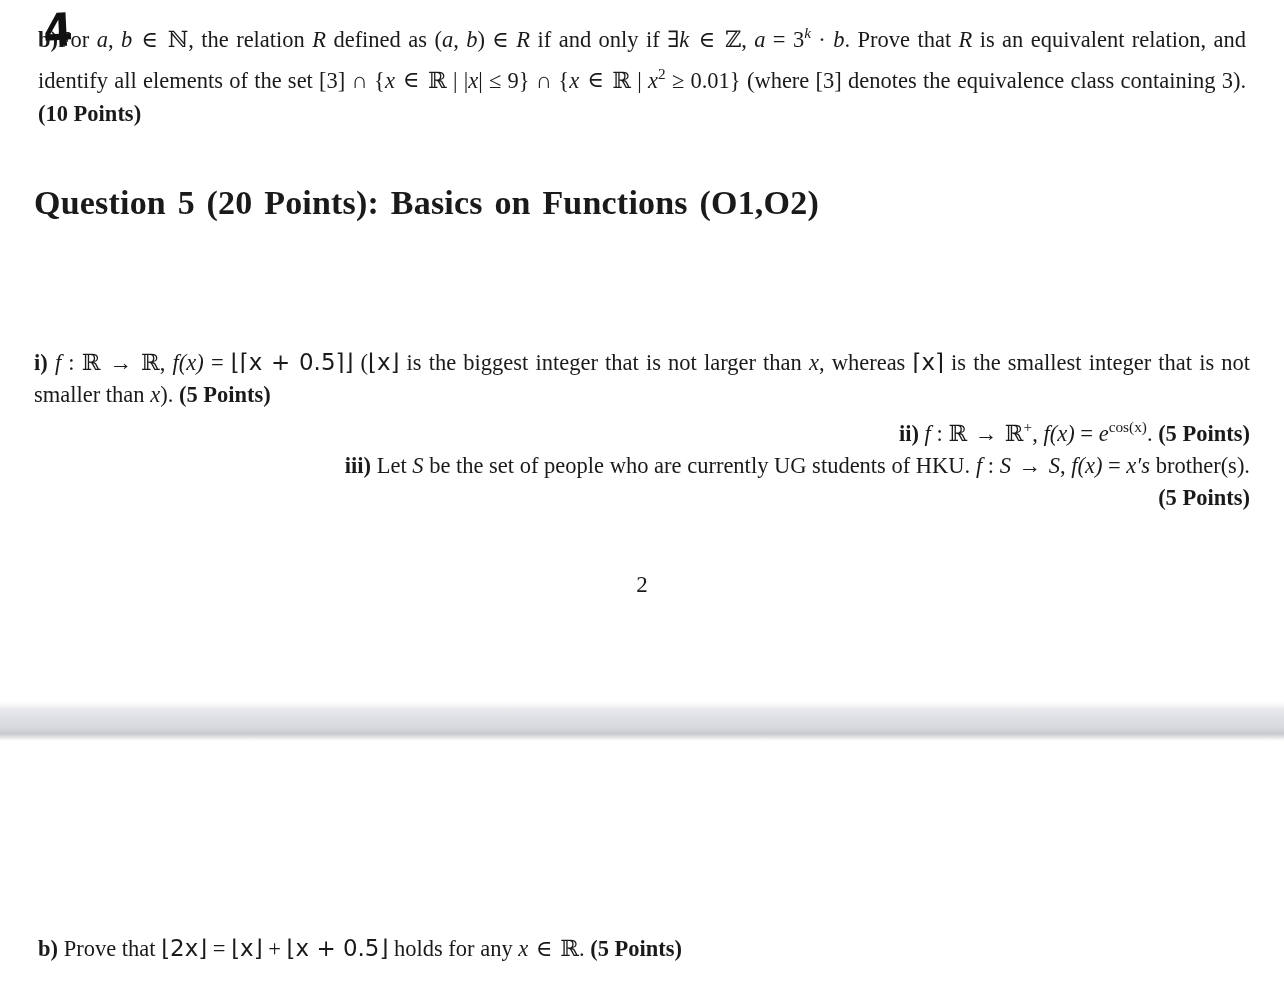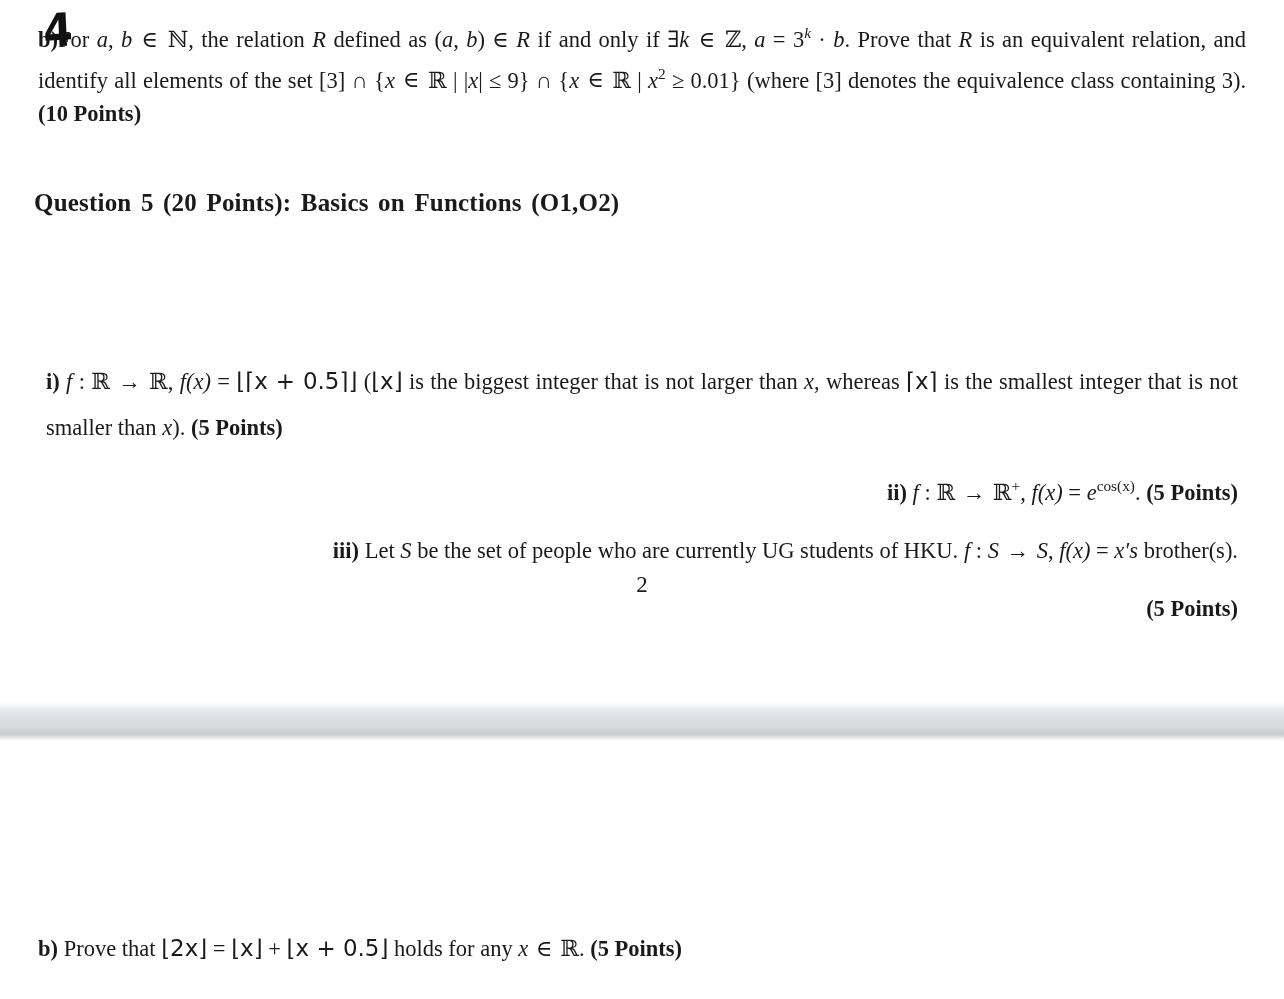--- a/index.html
+++ b/index.html
@@ -51,21 +51,21 @@
     line-height: 34px;
     text-align: justify;
     text-justify: inter-word;
     margin: 4px;
   }
   .para.loose { text-align: left; }
 
   .bold { font-weight: bold; }
 
   h1.qtitle {
-    font-size: 25px;
+    font-size: 34px;
     font-weight: bold;
     line-height: 42px;
     letter-spacing: 0.2px;
     margin: 0;
     word-spacing: 3px;
   }
 
   
   .mvar  { font-style: italic; font-family: "Liberation Serif","DejaVu Serif",serif; }
   .mop   { font-style: normal; padding: 0 2px; }
@@ -96,21 +96,21 @@
   .blk-a       { position: absolute; left: 34px; top: 252px; width: 1216px; }
   .blk-items   { position: absolute; left: 34px; top: 346px; width: 1216px; }
   .blk-pageno  { position: absolute; left: 0;    top: 570px; width: 1284px; text-align: center; }
   .blk-b       { position: absolute; left: 34px; top: 186px; width: 1216px; }
 
   .pageno {
     font-size: 23px;
     line-height: 30px;
   }
 
-  .item-line { font-size: 22.5px; line-height: 46px; margin: 12px; text-align: justify; }
+  .item-line { font-size: 22.5px; line-height: 32px; margin: 0; text-align: justify; }
   .item-line.nojust { text-align: right; }
 </style>
 </head>
 <body>
 
 <div class="page" id="page-one">
 
   <div class="blk-q4b">
     <span id="hand-four">4</span>
     <p class="para"><span class="bold">b)</span><span>For </span><span class="mvar">a</span><span>, </span><span class="mvar">b</span><span class="mop"> ∈ </span><span class="bb">ℕ</span><span>, the relation </span><span class="mvar">R</span><span> defined as (</span><span class="mvar">a</span><span>, </span><span class="mvar">b</span><span>) ∈ </span><span class="mvar">R</span><span> if and only if ∃</span><span class="mvar">k</span><span class="mop"> ∈ </span><span class="bb">ℤ</span><span>,  </span><span class="mvar">a</span><span> = 3</span><span class="sup">k</span><span> · </span><span class="mvar">b</span><span>.  Prove that </span><span class="mvar">R</span><span> is an equivalent relation, and identify all elements of the set [3] ∩ {</span><span class="mvar">x</span><span class="mop"> ∈ </span><span class="bb">ℝ</span><span> | |</span><span class="mvar">x</span><span>| ≤ 9} ∩ {</span><span class="mvar">x</span><span class="mop"> ∈ </span><span class="bb">ℝ</span><span> | </span><span class="mvar">x</span><span class="sup-up">2</span><span> ≥ 0.01}</span><span> (where [3] denotes the equivalence class containing 3). </span><span class="bold">(10 Points)</span></p>

